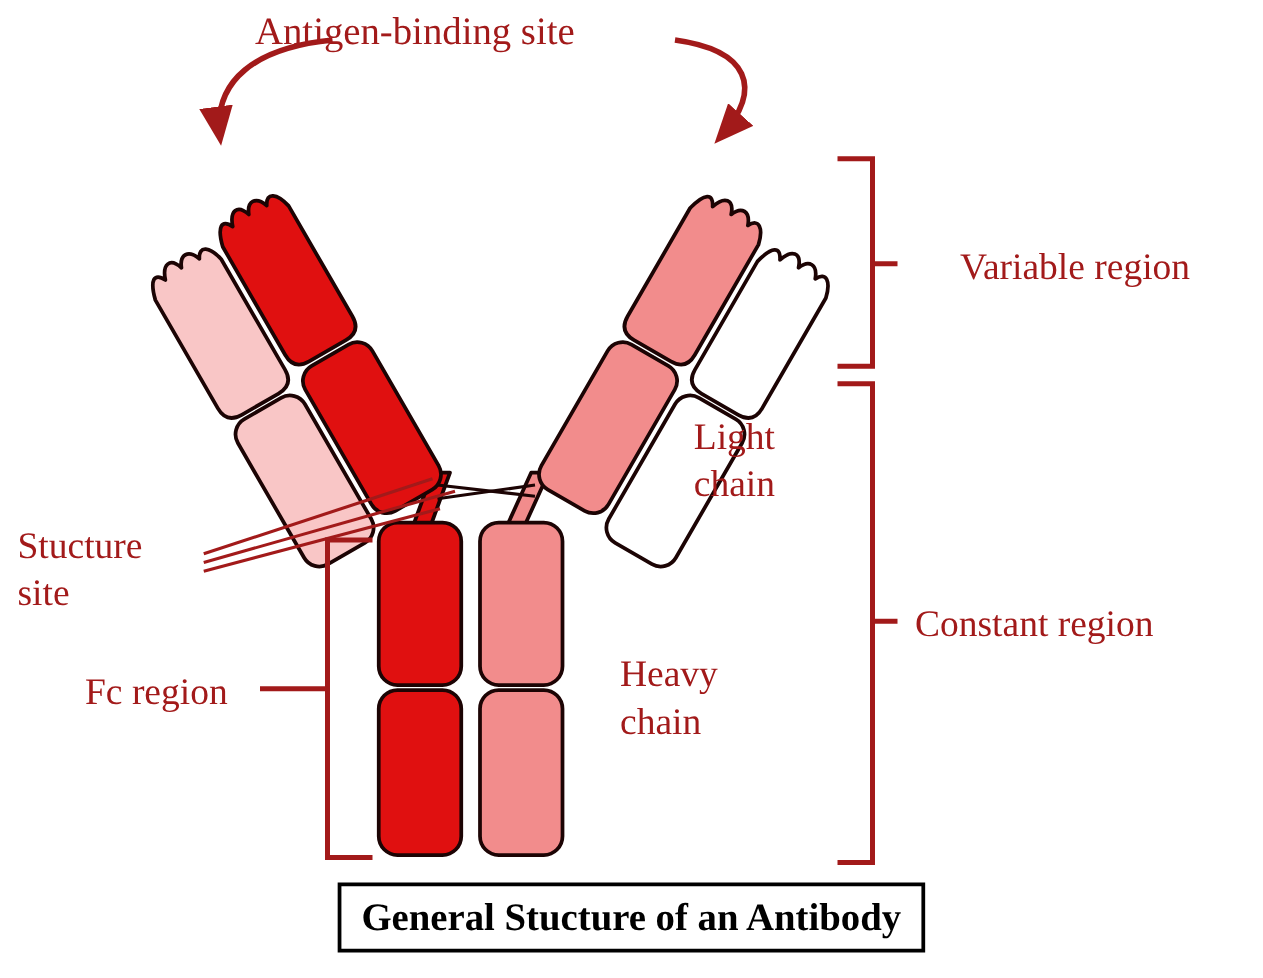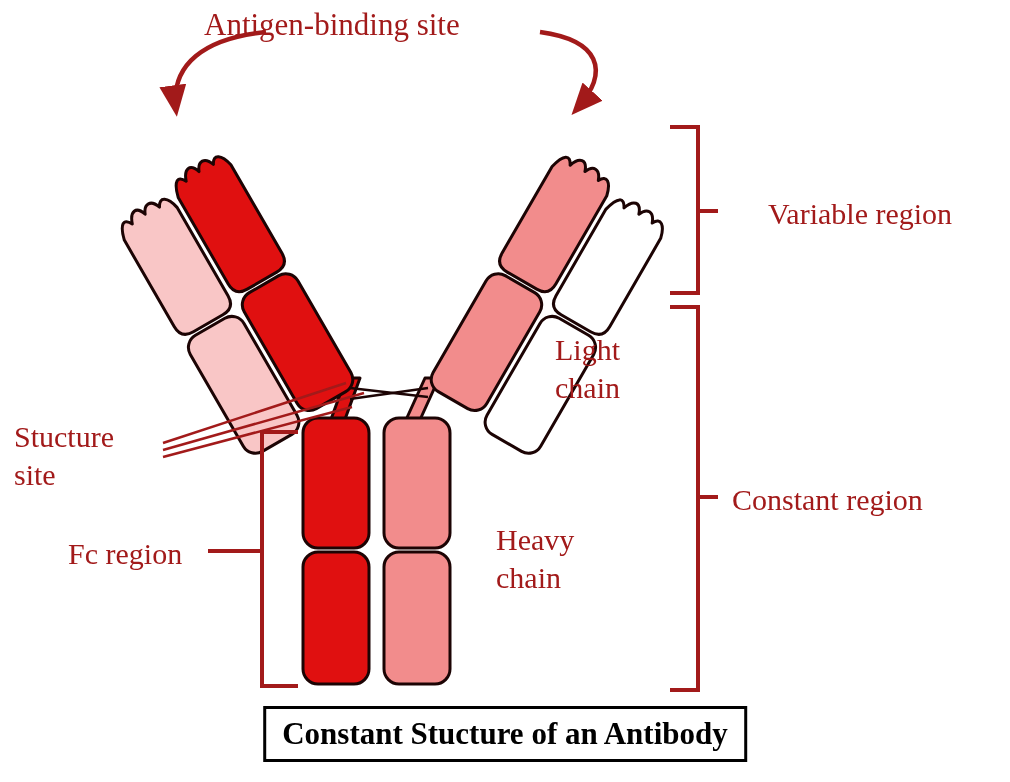--- a/index.html
+++ b/index.html
@@ -126,15 +126,15 @@
 
   <div class="lbl" style="left:68px;top:535px;">Fc region</div>
 
   <div class="lbl" style="left:732px;top:481px;">Constant region</div>
 
   <div class="lbl" style="left:472px;top:521px;margin-left:24px;">
     <div>Heavy</div>
     <div>chain</div>
   </div>
 
-  <div class="title-box">Constant Stucture of an Antibody</div>
+  <div class="title-box">General Stucture of an Antibody</div>
 
 </div>
 
 </body></html>

